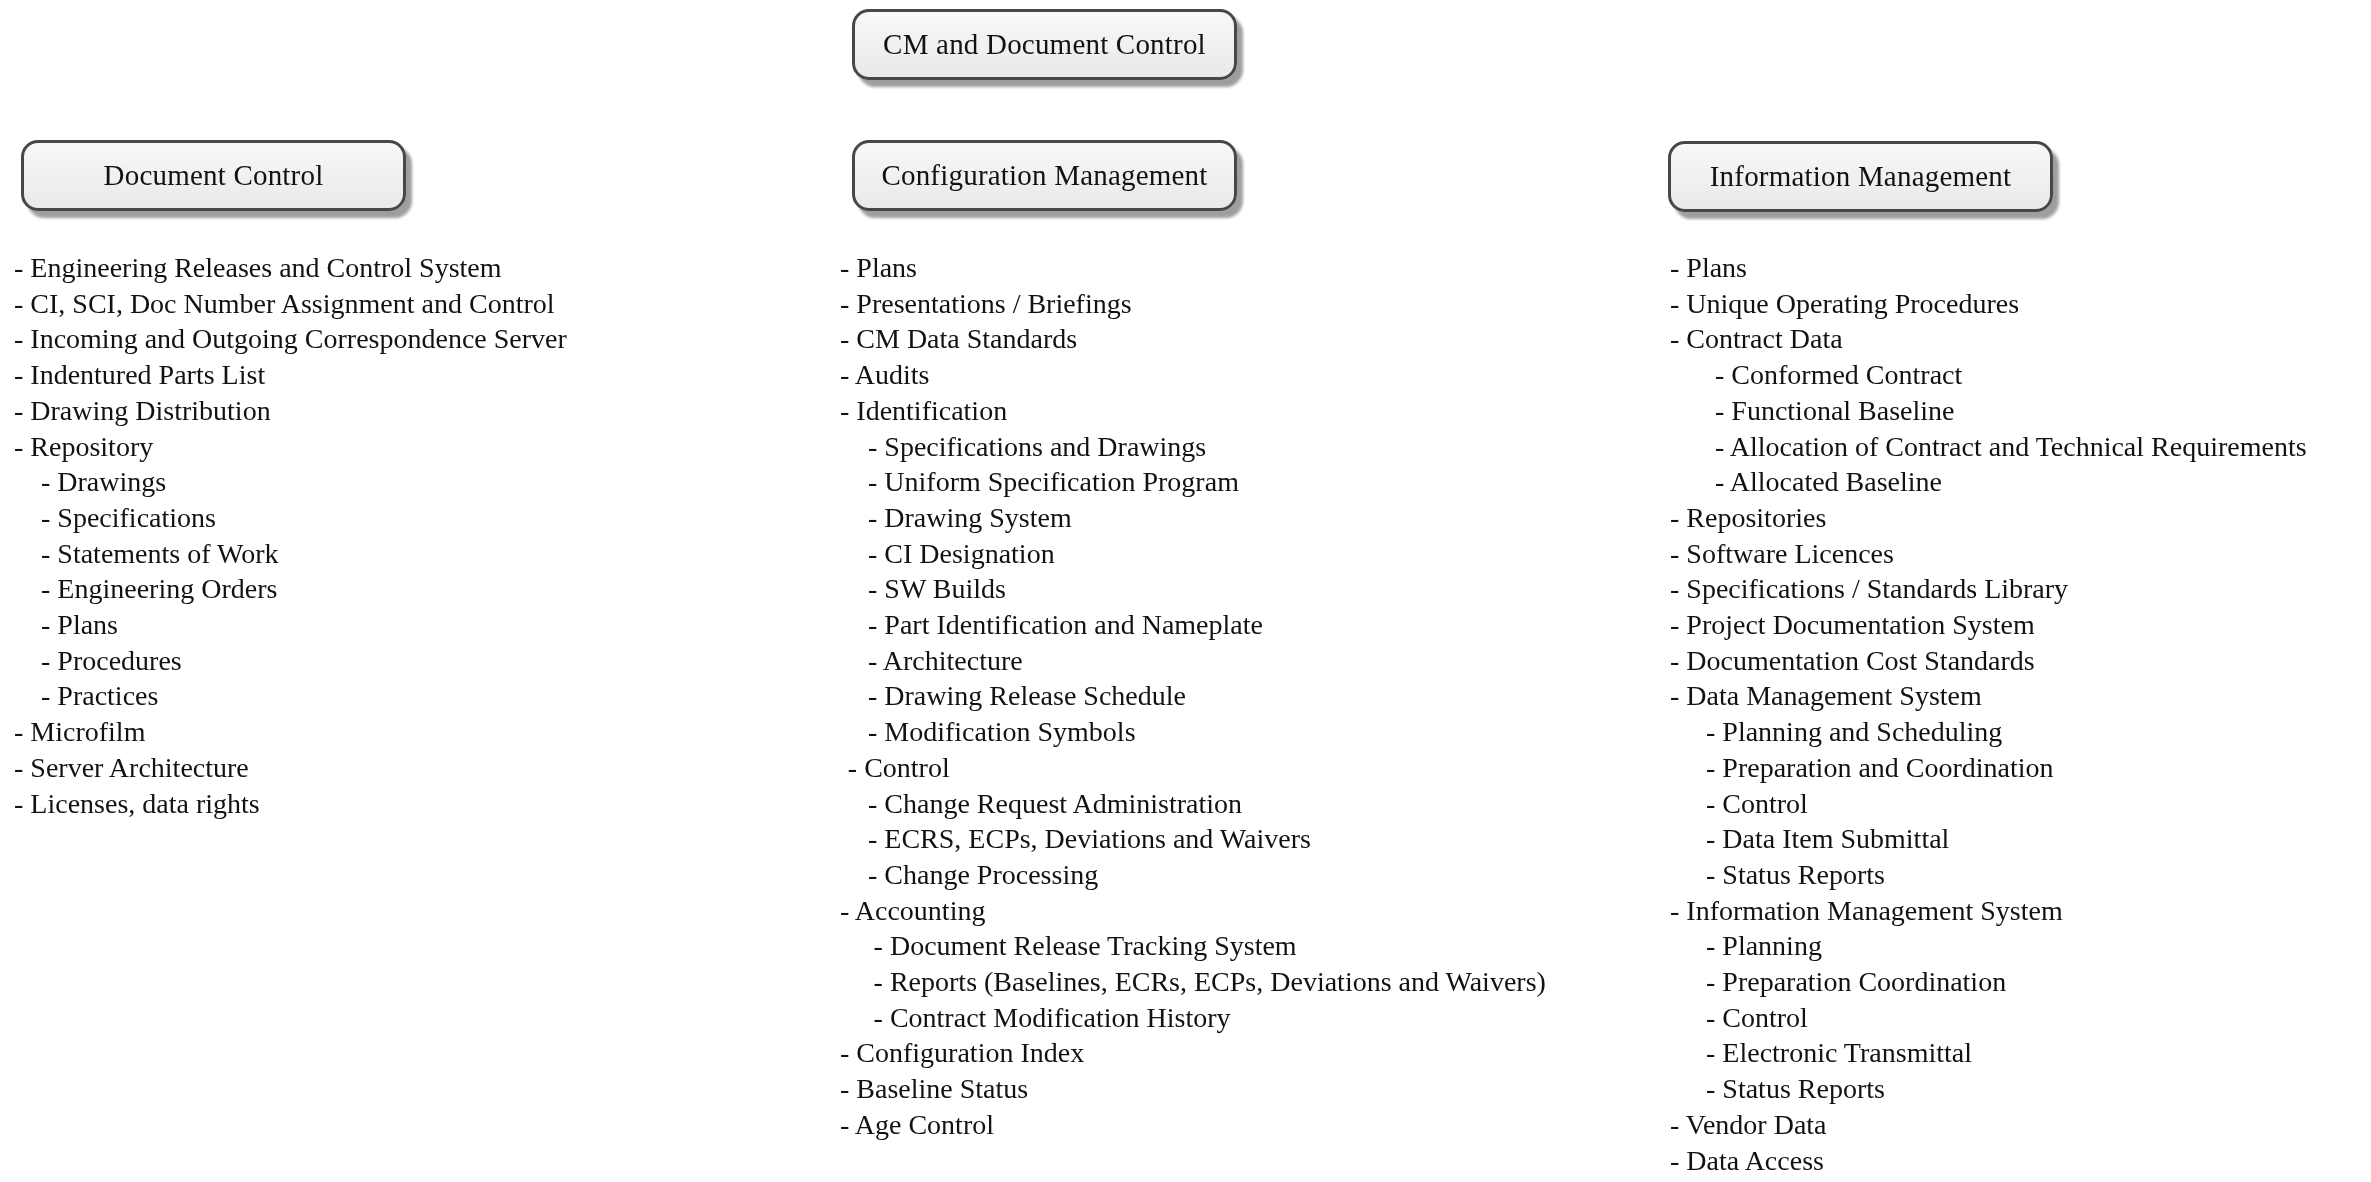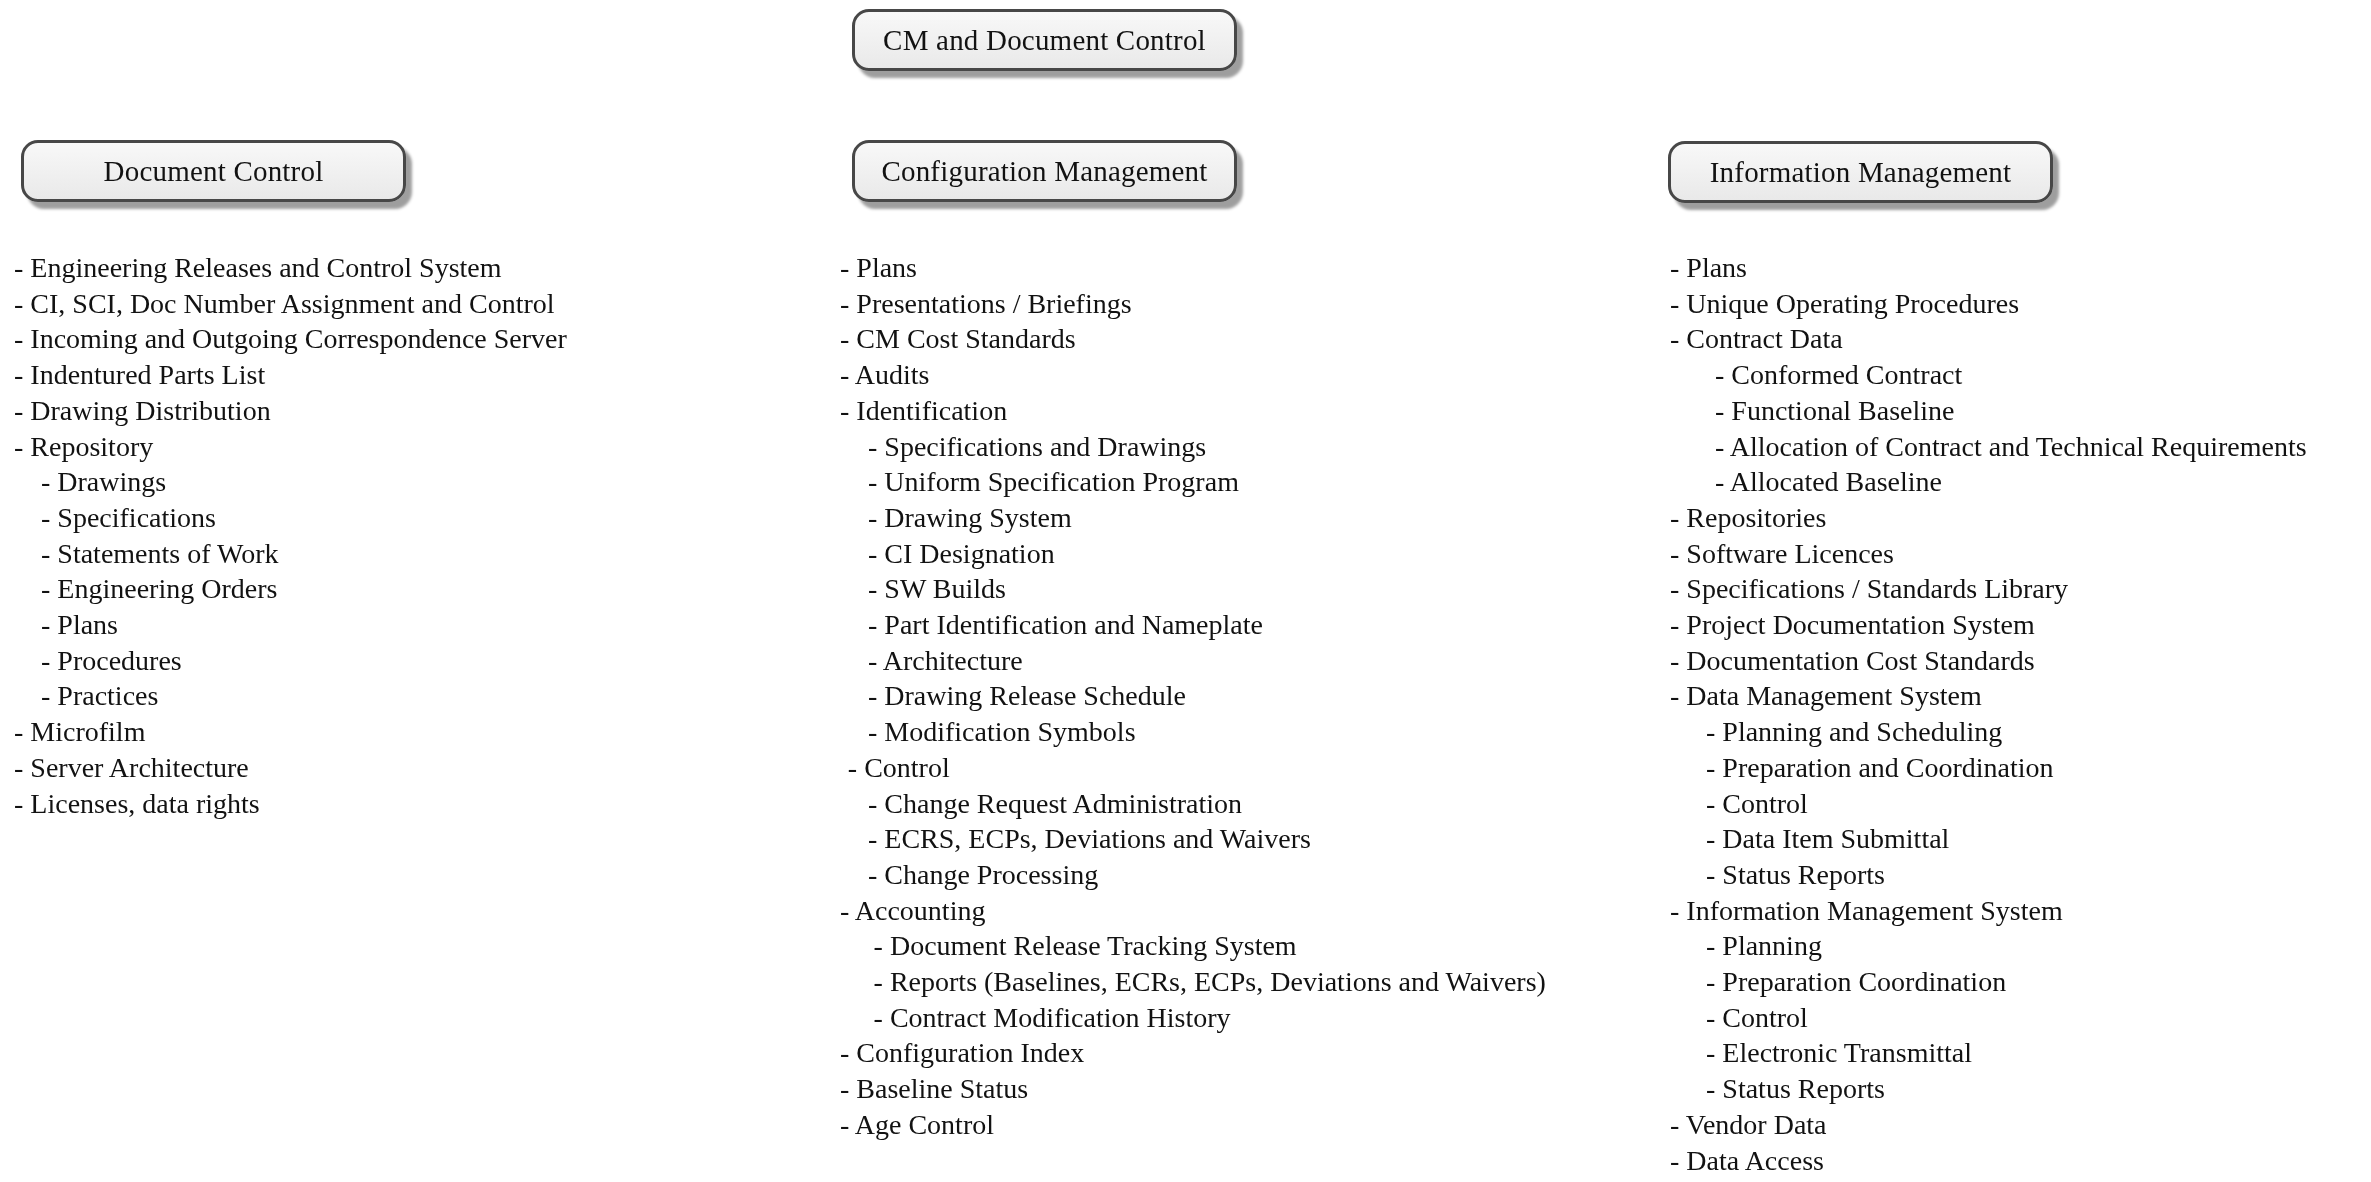--- a/index.html
+++ b/index.html
@@ -8,21 +8,21 @@
     width: 2371px;
     height: 1182px;
     background: #ffffff;
     overflow: hidden;
     font-family: "Liberation Serif", "DejaVu Serif", serif;
     color: #121212;
   }
   .node-box {
     position: absolute;
     width: 385px;
-    height: 62px;
+    height: 71px;
     box-sizing: border-box;
     border: 3px solid #474747;
     border-radius: 17px;
     background: linear-gradient(180deg, #f8f8f8 0%, #efefef 60%, #e9e9e9 100%);
     box-shadow: 6px 7px 3px rgba(0,0,0,0.38);
     display: flex;
     align-items: center;
     justify-content: center;
     font-size: 29px;
     letter-spacing: 0.2px;
@@ -78,21 +78,21 @@
     <div class="item" style="padding-left: calc(1 * var(--indent));">- Procedures</div>
     <div class="item" style="padding-left: calc(1 * var(--indent));">- Practices</div>
     <div class="item" style="padding-left: calc(0 * var(--indent));">- Microfilm</div>
     <div class="item" style="padding-left: calc(0 * var(--indent));">- Server Architecture</div>
     <div class="item" style="padding-left: calc(0 * var(--indent));">- Licenses, data rights</div>
   </div>
 
 <div class="list" id="list-cfg">
     <div class="item" style="padding-left: calc(0 * var(--indent));">- Plans</div>
     <div class="item" style="padding-left: calc(0 * var(--indent));">- Presentations / Briefings</div>
-    <div class="item" style="padding-left: calc(0 * var(--indent));">- CM Cost Standards</div>
+    <div class="item" style="padding-left: calc(0 * var(--indent));">- CM Data Standards</div>
     <div class="item" style="padding-left: calc(0 * var(--indent));">- Audits</div>
     <div class="item" style="padding-left: calc(0 * var(--indent));">- Identification</div>
     <div class="item" style="padding-left: calc(1 * var(--indent));">- Specifications and Drawings</div>
     <div class="item" style="padding-left: calc(1 * var(--indent));">- Uniform Specification Program</div>
     <div class="item" style="padding-left: calc(1 * var(--indent));">- Drawing System</div>
     <div class="item" style="padding-left: calc(1 * var(--indent));">- CI Designation</div>
     <div class="item" style="padding-left: calc(1 * var(--indent));">- SW Builds</div>
     <div class="item" style="padding-left: calc(1 * var(--indent));">- Part Identification and Nameplate</div>
     <div class="item" style="padding-left: calc(1 * var(--indent));">- Architecture</div>
     <div class="item" style="padding-left: calc(1 * var(--indent));">- Drawing Release Schedule</div>

